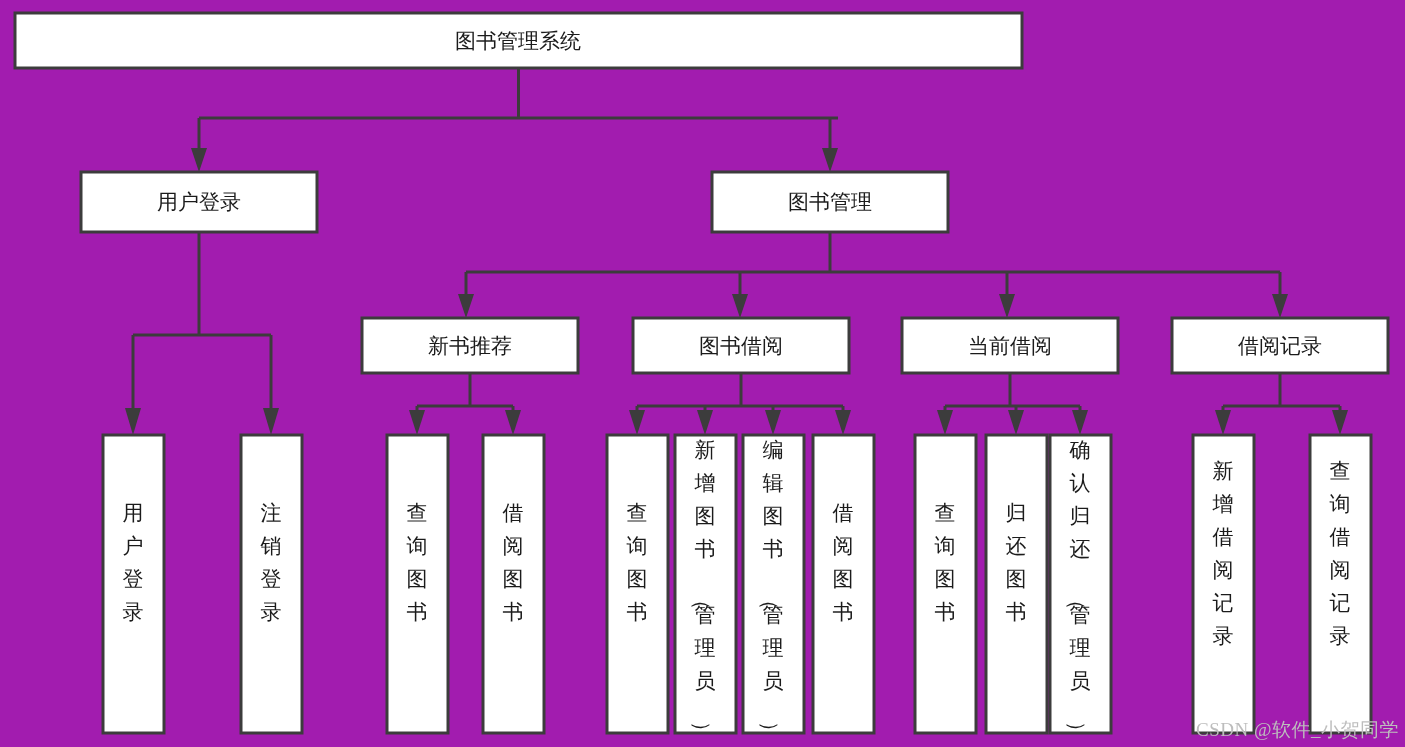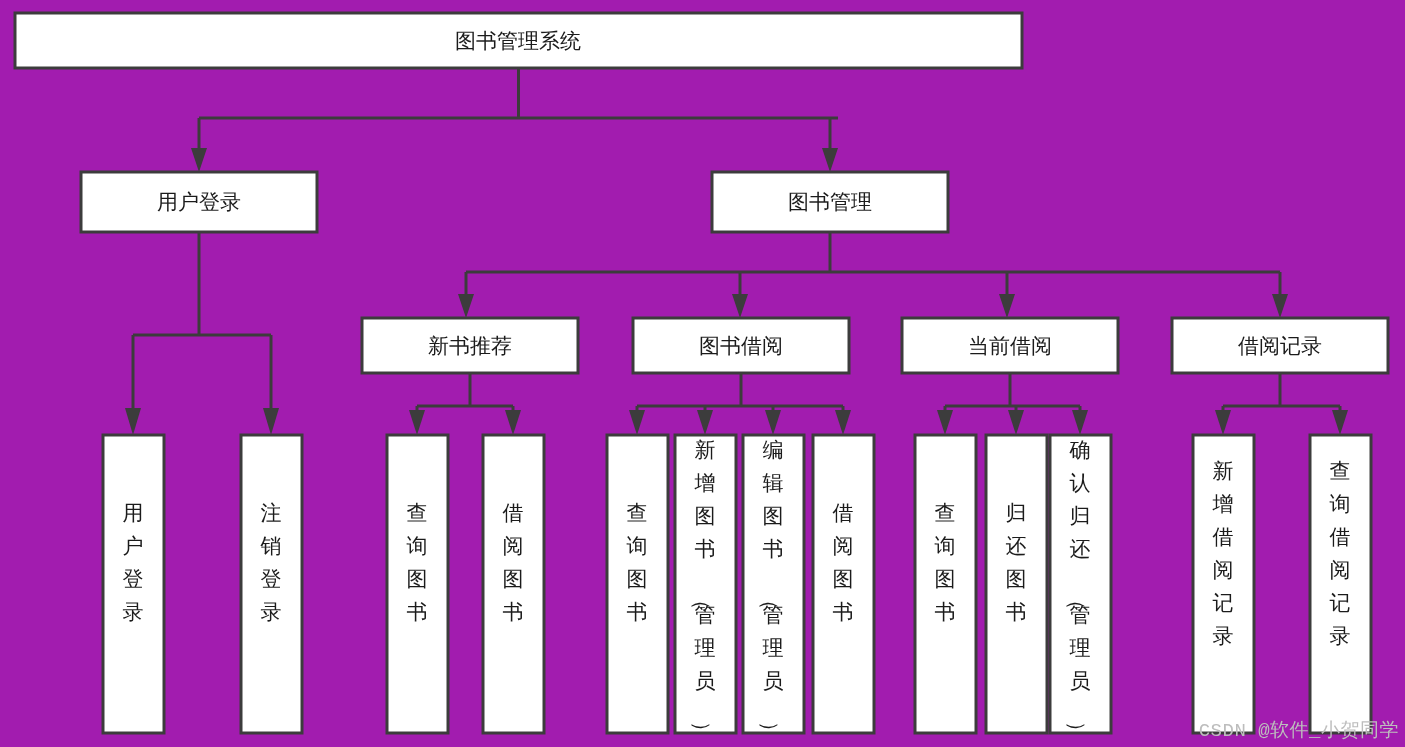--- a/index.html
+++ b/index.html
@@ -53,21 +53,21 @@
   .node-label-v {
     font-family: "Liberation Sans", "DejaVu Sans", sans-serif;
     font-size: 21px;
     fill: #1b1b1b;
     text-anchor: middle;
   }
   .watermark-text {
     position: absolute;
     right: 6px;
     bottom: 4px;
-    font-family: Liberation Mono, monospace;
+    font-family: Liberation Serif, serif;
     font-size: 19px;
     color: #bdbdbd;
     letter-spacing: 0.5px;
     white-space: nowrap;
     user-select: none;
   }
 </style>
 </head>
 <body>
 

